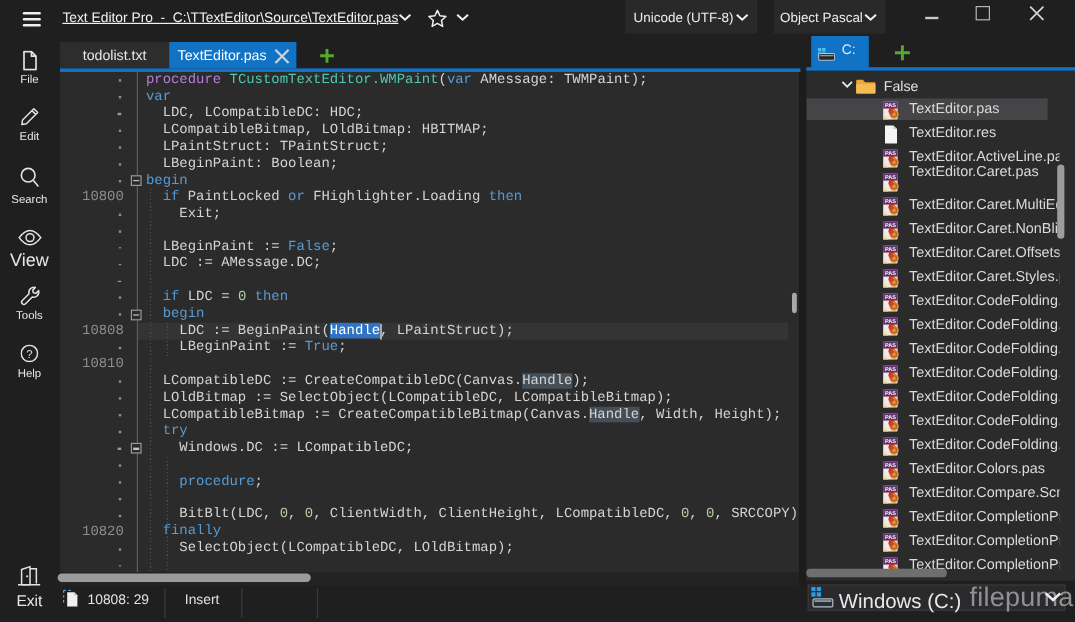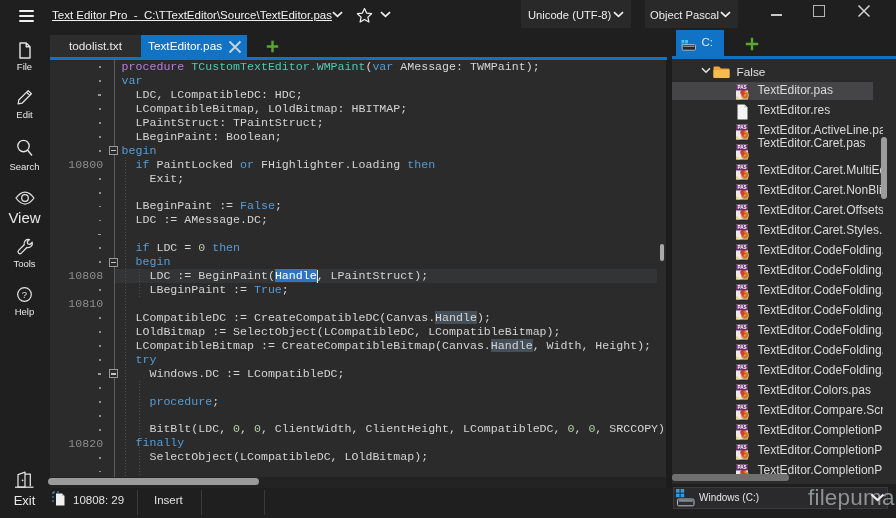--- a/index.html
+++ b/index.html
@@ -354,18 +354,18 @@
 
 <div id="combo"></div>
 <svg class="abs" style="left:675.5px;top:489px" width="19" height="18" viewBox="0 0 19 18">
       <rect x="0" y="0" width="3.6" height="3.6" fill="#2d9ce3"></rect>
       <rect x="4.6" y="0" width="3.6" height="3.6" fill="#2d9ce3"></rect>
       <rect x="0" y="4.6" width="3.6" height="3.6" fill="#2d9ce3"></rect>
       <rect x="4.6" y="4.6" width="3.6" height="3.6" fill="#2d9ce3"></rect>
       <rect x="1.5" y="10" width="16.5" height="6.8" rx="1.2" fill="#2a2f34" stroke="#b7bfc6" stroke-width="1"></rect>
       <rect x="2.8" y="11.2" width="14" height="1.4" fill="#99a2aa"></rect>
     </svg>
-<div class="abs" style="left:699px;top:492px;font-size:10px;color:#e8e8e8">Windows (C:)</div>
+<div class="abs" style="left:699px;top:492px;font-size:17px;color:#e8e8e8">Windows (C:)</div>
 <div id="wmark">filepuma</div>
 <svg class="abs" style="left:870px;top:492.5px" width="15" height="9" viewBox="0 0 15 9">
       <polyline points="1.5,1.5 7.5,7 13.5,1.5" fill="none" stroke="#ececec" stroke-width="2.2"></polyline>
     </svg>
 
 </div>
 </body></html>

